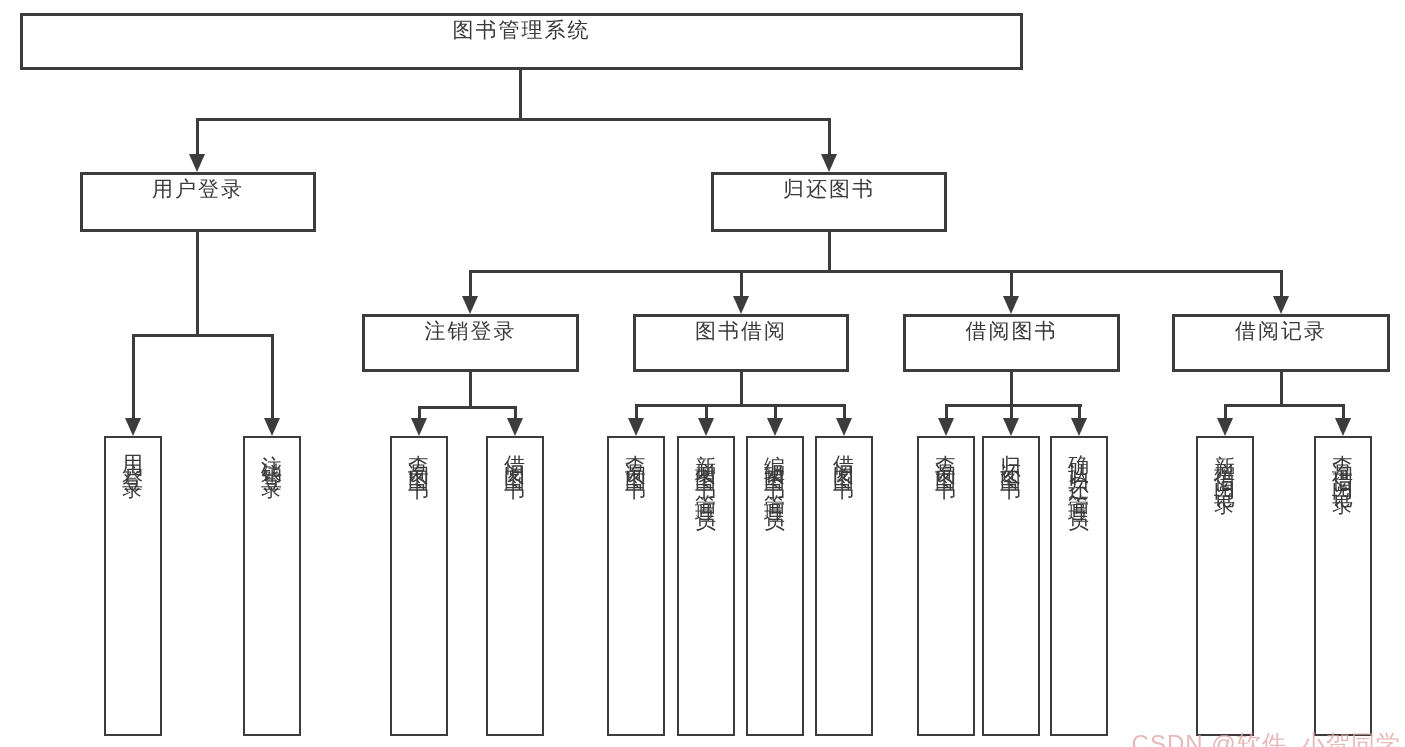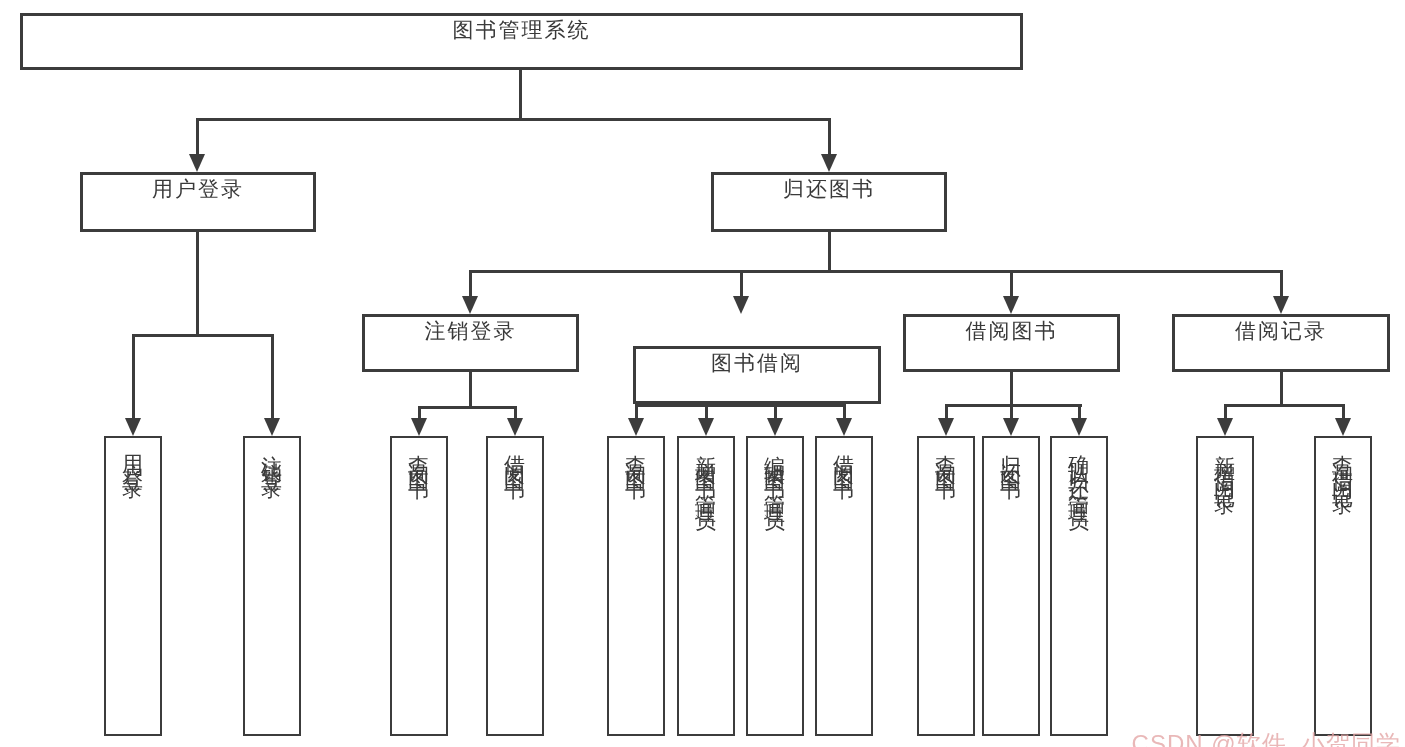--- a/index.html
+++ b/index.html
@@ -51,21 +51,21 @@
   <div class="box" style="left:80px;top:172px;width:236px;height:60px;">
     <span>用户登录</span>
   </div>
   <div class="box" style="left:711px;top:172px;width:236px;height:60px;">
     <span>归还图书</span>
   </div>
 
   <div class="box" style="left:362px;top:314px;width:217px;height:58px;">
     <span>注销登录</span>
   </div>
-  <div class="box" style="left:633px;top:314px;width:248px;height:58px;margin-top:32px;">
+  <div class="box" style="left:633px;top:314px;width:216px;height:58px;">
     <span>图书借阅</span>
   </div>
   <div class="box" style="left:903px;top:314px;width:217px;height:58px;">
     <span>借阅图书</span>
   </div>
   <div class="box" style="left:1172px;top:314px;width:218px;height:58px;">
     <span>借阅记录</span>
   </div>
 
   <div class="box leaf" style="left:104px;top:436px;width:58px;height:300px;">

